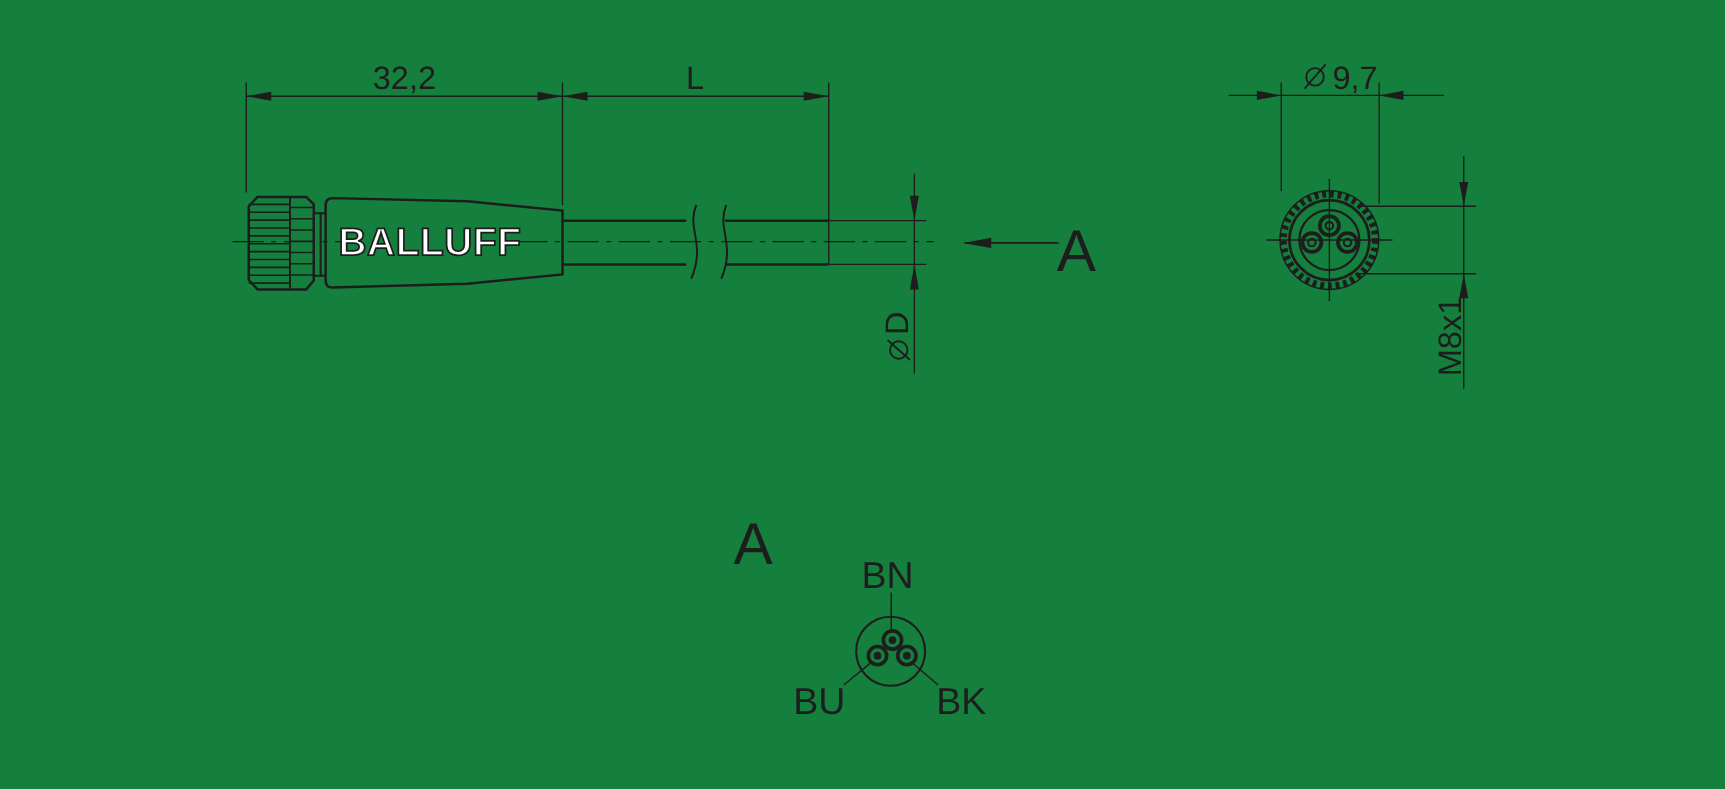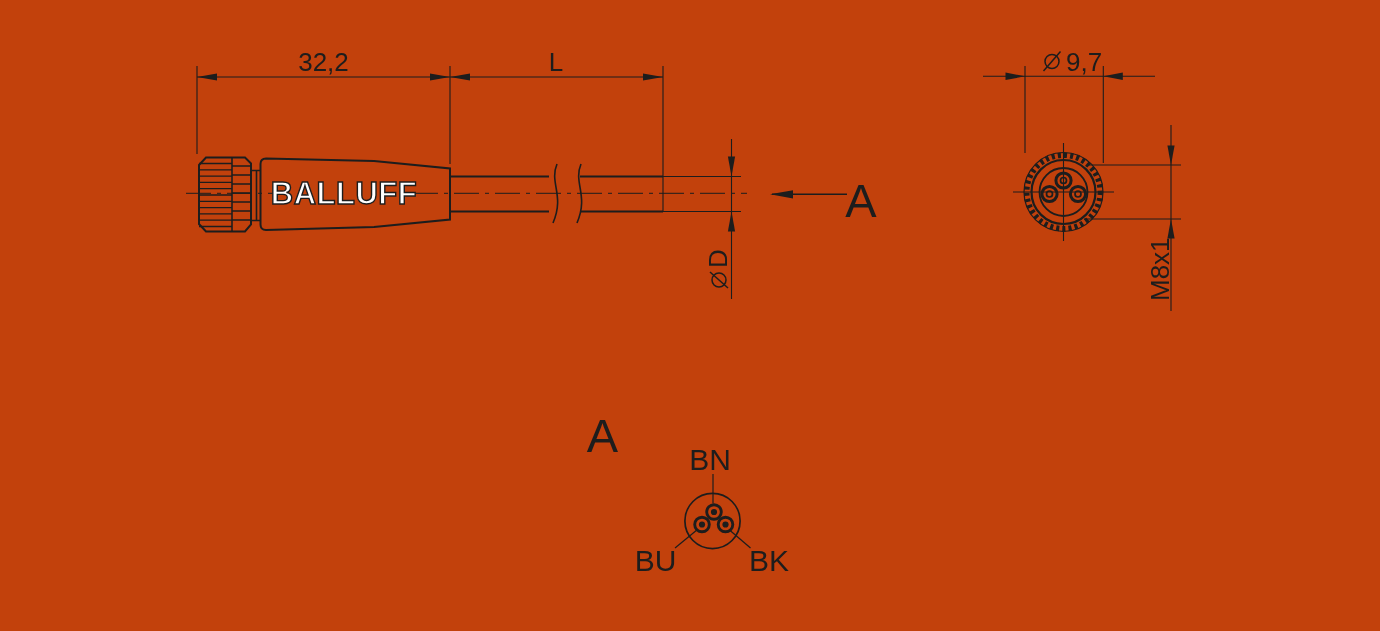--- a/index.html
+++ b/index.html
@@ -1,16 +1,16 @@
 <!DOCTYPE html>
 <html><head>
 <meta charset="utf-8">
 <style>
   html,body{margin:0;padding:0;background:#ffffff;}
-  .canvas{position:relative;width:1380px;height:631px;background:#c2410c;overflow:hidden;}
+  .canvas{position:relative;width:1380px;height:631px;background:#15803d;overflow:hidden;}
   svg{display:block;}
   .s{stroke:#1d1d1d;fill:none;stroke-linecap:butt;}
   .f{fill:#1d1d1d;stroke:none;}
   .ol{stroke-width:2;}
   .ml{stroke-width:1.6;}
   .rl{stroke-width:1.3;}
   .tl{stroke-width:1.1;}
   .cl{stroke-width:1;stroke-dasharray:25 6 4 6;}
   .teeth{stroke-width:5.5;stroke-dasharray:3.1 3.1;}
   .pinring{stroke-width:2.9;}

